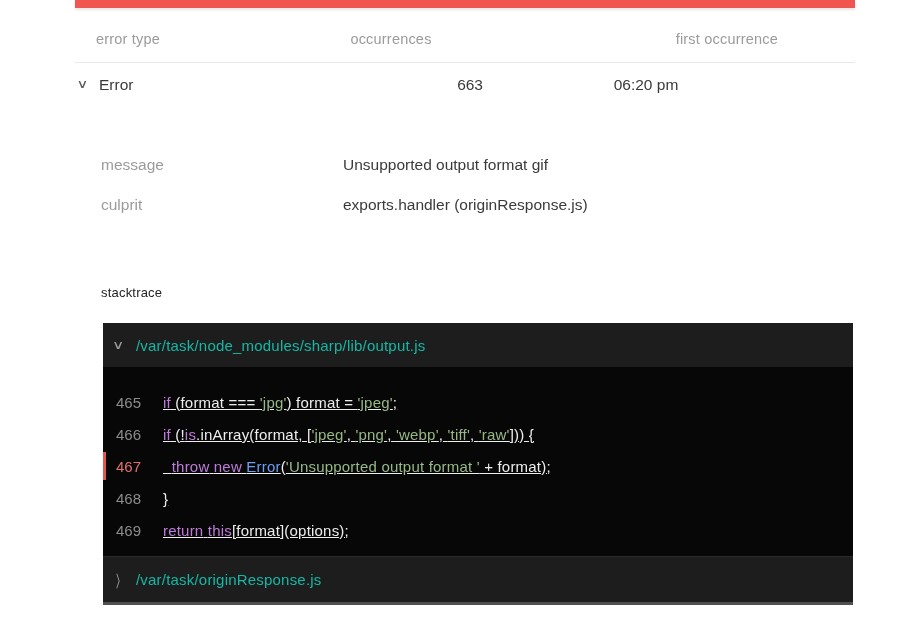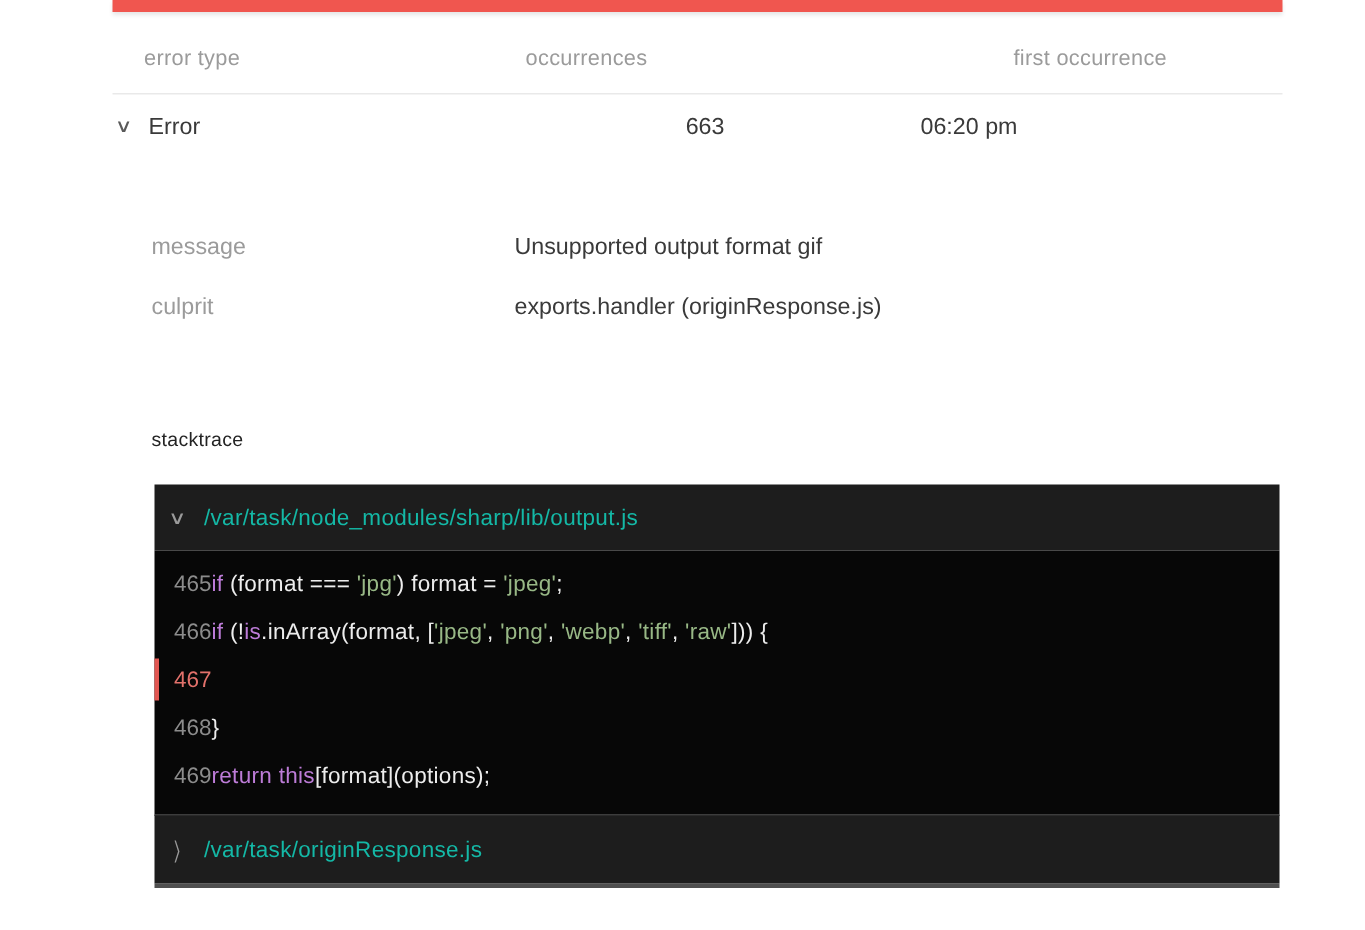--- a/index.html
+++ b/index.html
@@ -40,24 +40,24 @@
 
   .stack { position:absolute; left:103px; top:323px; width:750px;
            border-bottom:3px solid #4f4f4f; }
   .frame-head { height:44px; background:#1d1d1d; display:flex; align-items:center;
                 padding-left:13px; cursor:pointer; }
   .frame-head .fh-chev { width:20px; color:#9a9a9a; font-size:12px; transform:scaleX(1.4); }
   .frame-head .fh-chev.right { transform:scaleY(1.4); }
   .frame-head .fh-path { color:#14b8a6; font-size:15px; letter-spacing:.2px; }
   .frame-head.collapsed { height:46px; border-top:1px solid #2a2a2a; }
 
-  .code { background:#070707; padding:6px 0 10px 0; }
+  .code { background:#070707; padding:19px 0 10px 0; }
   .code-line { position:relative; height:32px; display:flex; align-items:center; font-size:15px; }
   .line-number { width:38px; text-align:right; color:var(--linenum,#8c8c8c); flex:0 0 auto; }
-  .line-code { margin-left:0; white-space:pre; color:var(--plain,#ededed); letter-spacing:.2px; }
+  .line-code { margin-left:22px; white-space:pre; color:var(--plain,#ededed); letter-spacing:.2px;text-decoration:underline; }
   .code-line.error .line-number { color:var(--errnum,#e2716b); }
   .code-line.error::before { content:""; position:absolute; left:0; top:2px; bottom:2px; width:3px;
                              background:var(--marker,#e25752); }
   .tok-plain   { color:var(--plain,#ededed); }
   .tok-keyword { color:var(--kw,#bd7cd8); }
   .tok-string  { color:var(--str,#98b886); }
   .tok-builtin { color:var(--blt,#6d9ef5); }
 </style>
 </head>
 <body>
@@ -104,20 +104,21 @@
         <div class="code-line">
           <span class="line-number">465</span>
           <span class="line-code"><span class="tok-keyword">if</span><span class="tok-plain"> (format === </span><span class="tok-string">'jpg'</span><span class="tok-plain">) format = </span><span class="tok-string">'jpeg'</span><span class="tok-plain">;</span></span>
         </div>
         <div class="code-line">
           <span class="line-number">466</span>
           <span class="line-code"><span class="tok-keyword">if</span><span class="tok-plain"> (!</span><span class="tok-keyword">is</span><span class="tok-plain">.inArray(format, [</span><span class="tok-string">'jpeg'</span><span class="tok-plain">, </span><span class="tok-string">'png'</span><span class="tok-plain">, </span><span class="tok-string">'webp'</span><span class="tok-plain">, </span><span class="tok-string">'tiff'</span><span class="tok-plain">, </span><span class="tok-string">'raw'</span><span class="tok-plain">])) {</span></span>
         </div>
         <div class="code-line error">
           <span class="line-number">467</span>
+          <span class="line-code"><span class="tok-plain">  </span><span class="tok-keyword">throw</span><span class="tok-plain"> </span><span class="tok-keyword">new</span><span class="tok-plain"> </span><span class="tok-builtin">Error</span><span class="tok-plain">(</span><span class="tok-string">'Unsupported output format '</span><span class="tok-plain"> + format);</span></span>
         </div>
         <div class="code-line">
           <span class="line-number">468</span>
           <span class="line-code"><span class="tok-plain">}</span></span>
         </div>
         <div class="code-line">
           <span class="line-number">469</span>
           <span class="line-code"><span class="tok-keyword">return</span><span class="tok-plain"> </span><span class="tok-keyword">this</span><span class="tok-plain">[format](options);</span></span>
         </div>
       </div>

